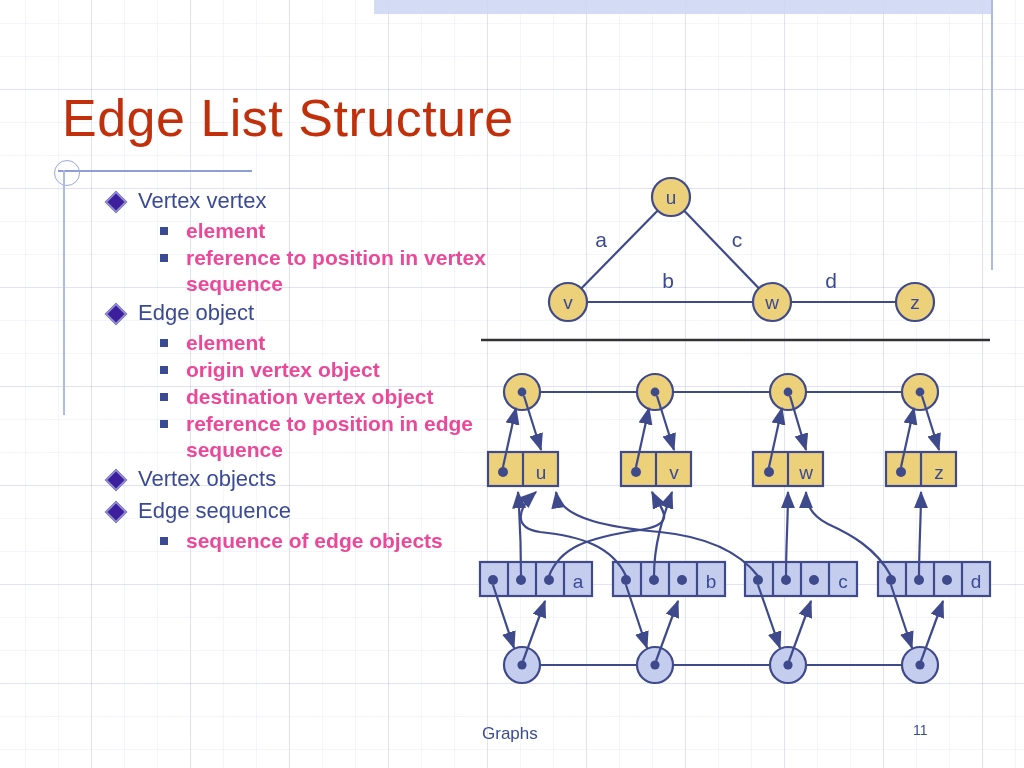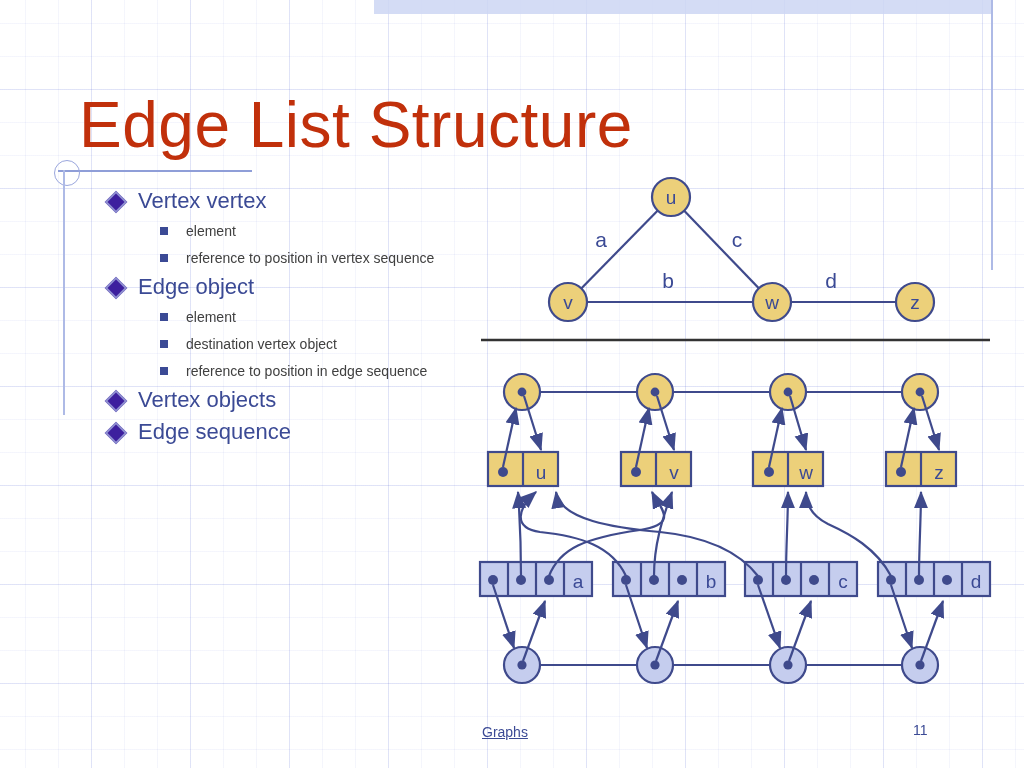--- a/index.html
+++ b/index.html
@@ -25,22 +25,22 @@
   #top-band{
     position:absolute;left:374px;top:0;width:618px;height:14px;
     background:#ccd6f3;opacity:.85;
   }
   #right-rule{
     position:absolute;left:991px;top:0;width:2px;height:270px;
     background:#aebae6;
   }
   
   #title{
-    position:absolute;left:79px;top:88px;
-    font-size:64px;color:#c1300b;letter-spacing:.5px;
+    position:absolute;left:62px;top:88px;
+    font-size:52px;color:#c1300b;letter-spacing:.5px;
     white-space:nowrap;
   }
   #title-rule{
     position:absolute;left:58px;top:170px;width:194px;height:2px;
     background:#8f9ed8;
   }
   #title-circle{
     position:absolute;left:54px;top:160px;width:24px;height:24px;
     border:1.6px solid #9aa6dd;border-radius:50%;background:transparent;
   }
@@ -51,53 +51,54 @@
   
   #bullets{position:absolute;left:100px;top:186px;width:400px;}
   .lvl1{position:relative;padding-left:38px;margin-bottom:2px;
         font-size:22px;color:#3b4a95;line-height:30px;}
   .lvl1 .dia{
     position:absolute;left:8px;top:8px;width:12px;height:12px;
     background:#3d1f9e;transform:rotate(45deg);
     border:2px solid #8f8fd0;box-sizing:content-box;
   }
   .lvl2{position:relative;padding-left:86px;margin-bottom:1px;
-        font-size:14px;color:#404040;line-height:26px;}
+        font-size:21px;color:#ec4899;line-height:26px;font-weight:bold;}
   .lvl2 .sq{
     position:absolute;left:60px;top:9px;width:8px;height:8px;background:#3b4a95;
   }
   
   #diagram{position:absolute;left:0;top:0;width:1024px;height:768px;}
   
-  #footer-left{position:absolute;left:482px;top:724px;font-size:14px;color:#3b4a95;text-decoration:underline;}
+  #footer-left{position:absolute;left:482px;top:724px;font-size:17px;color:#3b4a95;}
   #footer-right{position:absolute;left:913px;top:722px;font-size:14px;color:#3b4a95;}
 </style>
 </head>
 <body>
 
 <div id="bg-grid"></div>
 <div id="top-band"></div>
 <div id="right-rule"></div>
 
 <div id="title">Edge List Structure</div>
 <div id="title-rule"></div>
 <div id="title-circle"></div>
 <div id="left-rule"></div>
 
 <div id="bullets">
     <div class="lvl1"><span class="dia"></span><span>Vertex vertex</span></div>
     <div class="lvl2"><span class="sq"></span><span>element</span></div>
     <div class="lvl2"><span class="sq"></span><span>reference to position in vertex sequence</span></div>
     <div class="lvl1"><span class="dia"></span><span>Edge object</span></div>
     <div class="lvl2"><span class="sq"></span><span>element</span></div>
-    <div class="lvl2"><span class="sq"></span></div>
+    <div class="lvl2"><span class="sq"></span><span>origin vertex object</span></div>
     <div class="lvl2"><span class="sq"></span><span>destination vertex object</span></div>
     <div class="lvl2"><span class="sq"></span><span>reference to position in edge sequence</span></div>
     <div class="lvl1"><span class="dia"></span><span>Vertex objects</span></div>
     <div class="lvl1"><span class="dia"></span><span>Edge sequence</span></div>
+    <div class="lvl2"><span class="sq"></span><span>sequence of edge objects</span></div>
   </div>
 
 <svg id="diagram" viewBox="0 0 1024 768">
   <defs>
     <marker id="arw" markerWidth="9" markerHeight="9" refX="7.4" refY="3.2" orient="auto" markerUnits="strokeWidth">
       <path d="M0,0 L8,3.2 L0,6.4 z" fill="#3f4a8c"></path>
     </marker>
   </defs>
 
   <g stroke="#3f4a8c" stroke-width="2.2" fill="none">

